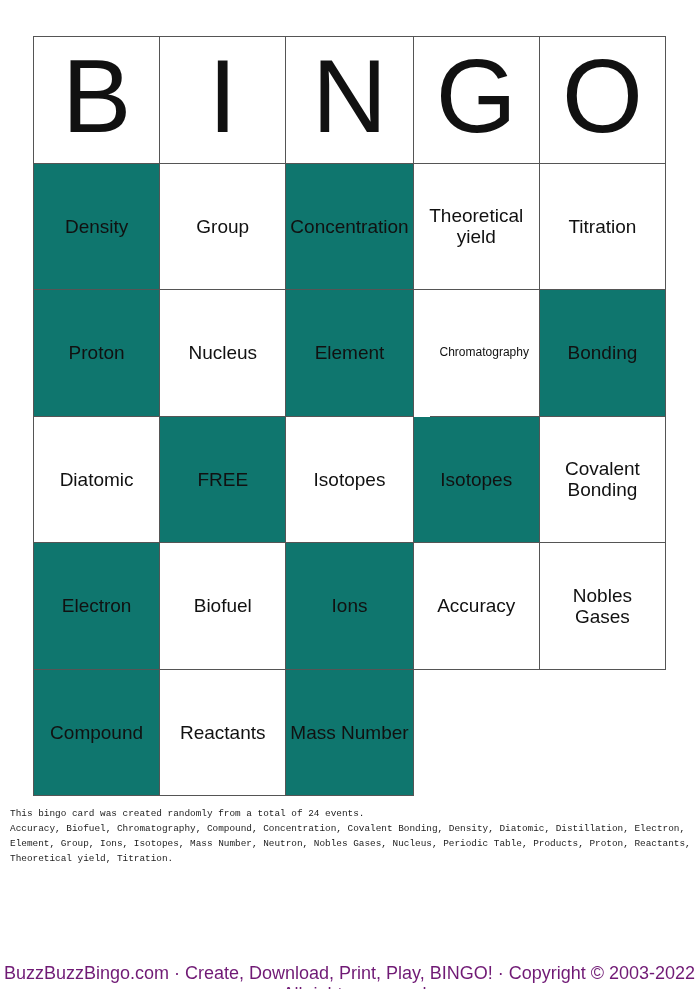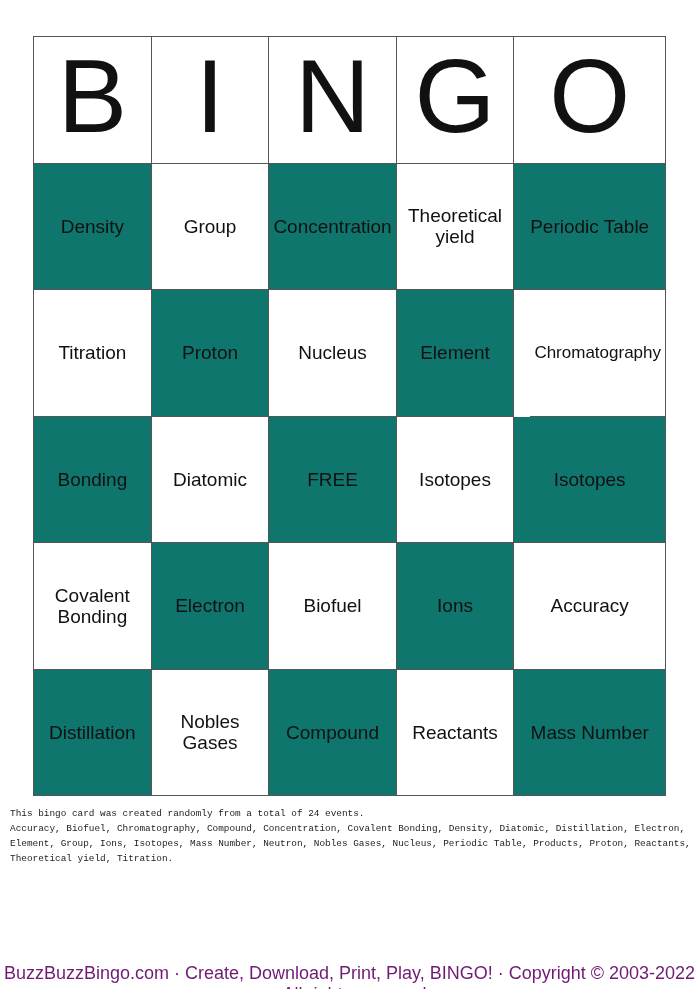--- a/index.html
+++ b/index.html
@@ -14,21 +14,21 @@
     box-sizing: border-box;
   }
   .cell {
     border-right: 1px solid #555; border-bottom: 1px solid #555;
     display: flex; align-items: center; justify-content: center;
     text-align: center; font-size: 19px; line-height: 21px;
     padding: 0 4px; box-sizing: border-box; background: #fff;
   }
   .cell.shade { background: #0f766e; }
   .cell.header { font-size: 104px; line-height: 104px; font-weight: normal; padding-bottom: 8px; }
-  .cell.small { font-size: 17px; margin-left: 16px; }
+  .cell.small { font-size: 12px; margin-left: 16px; }
   .info {
     position: absolute; left: 10px; top: 806px; width: 685px;
     font-size: 9.4px; line-height: 15px; color: #222; font-family: Liberation Mono, monospace;
   }
   .footer {
     position: absolute; left: 0; top: 963px; width: 699px;
     text-align: center; font-size: 18px; color: #701a75;
   }
 </style>
 </head>
@@ -38,41 +38,39 @@
   <div class="cell header">B</div>
   <div class="cell header">I</div>
   <div class="cell header">N</div>
   <div class="cell header">G</div>
   <div class="cell header">O</div>
 
   <div class="cell shade">Density</div>
   <div class="cell">Group</div>
   <div class="cell shade">Concentration</div>
   <div class="cell">Theoretical yield</div>
-  <div class="cell shade">Periodic Table</div>
 
   <div class="cell">Titration</div>
   <div class="cell shade">Proton</div>
   <div class="cell">Nucleus</div>
   <div class="cell shade">Element</div>
   <div class="cell small">Chromatography</div>
 
   <div class="cell shade">Bonding</div>
   <div class="cell">Diatomic</div>
   <div class="cell shade">FREE</div>
   <div class="cell">Isotopes</div>
   <div class="cell shade">Isotopes</div>
 
   <div class="cell">Covalent Bonding</div>
   <div class="cell shade">Electron</div>
   <div class="cell">Biofuel</div>
   <div class="cell shade">Ions</div>
   <div class="cell">Accuracy</div>
 
-  <div class="cell shade">Distillation</div>
   <div class="cell">Nobles Gases</div>
   <div class="cell shade">Compound</div>
   <div class="cell">Reactants</div>
   <div class="cell shade">Mass Number</div>
 </div>
 
 <div class="info">
   <div>This bingo card was created randomly from a total of 24 events.</div>
   <div>Accuracy, Biofuel, Chromatography, Compound, Concentration, Covalent Bonding, Density, Diatomic, Distillation, Electron, Element, Group, Ions, Isotopes, Mass Number, Neutron, Nobles Gases, Nucleus, Periodic Table, Products, Proton, Reactants, Theoretical yield, Titration.</div>
 </div>

